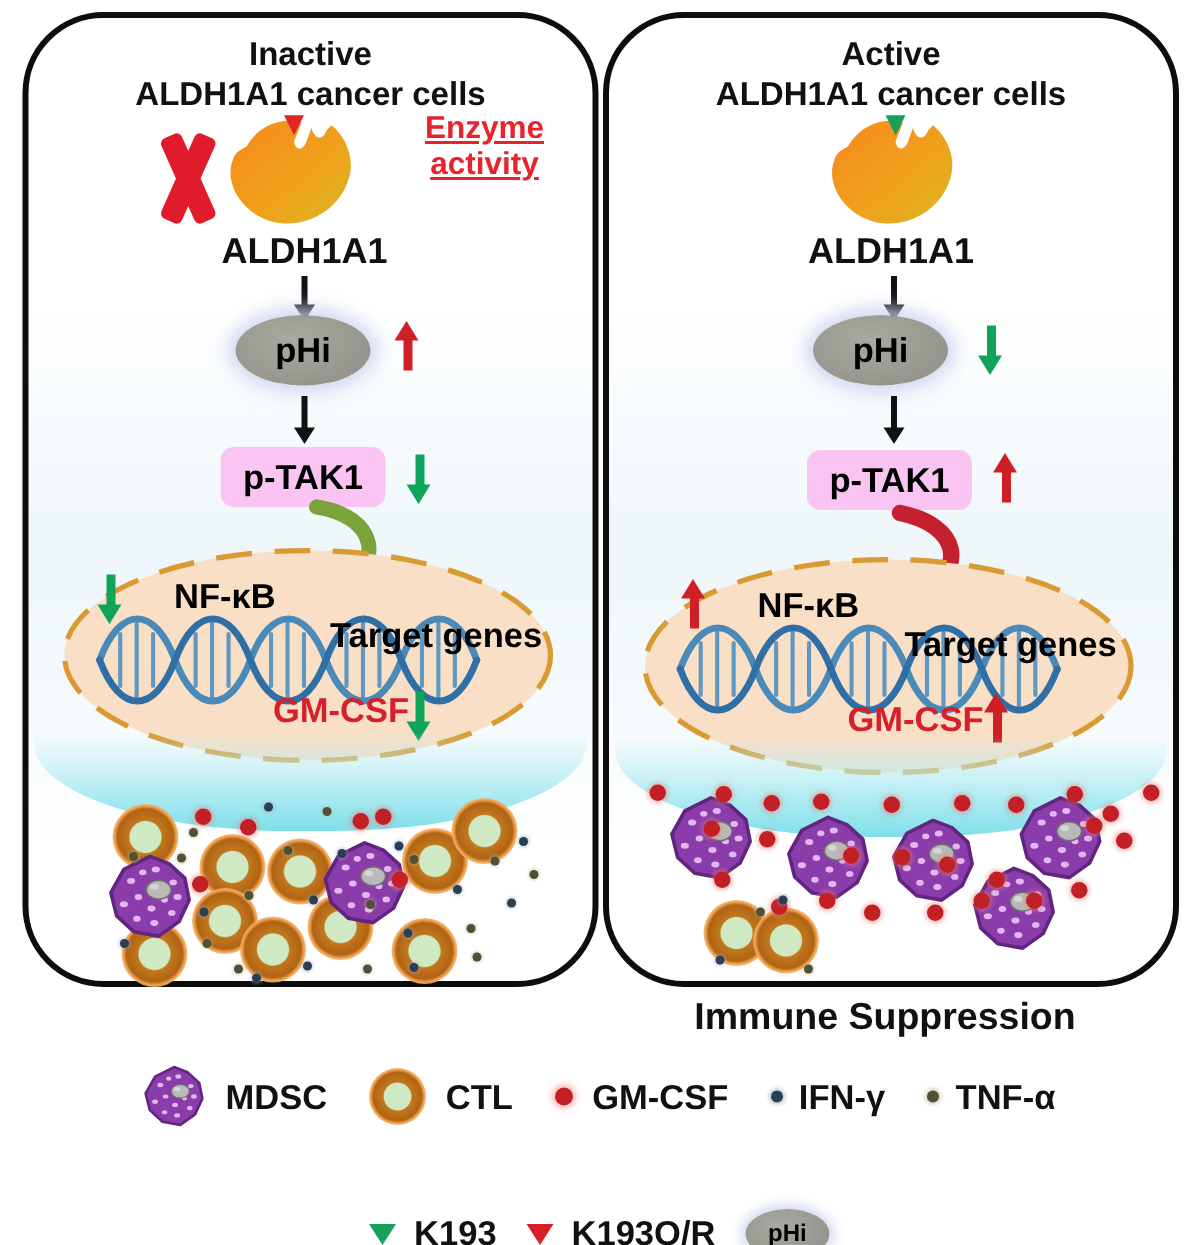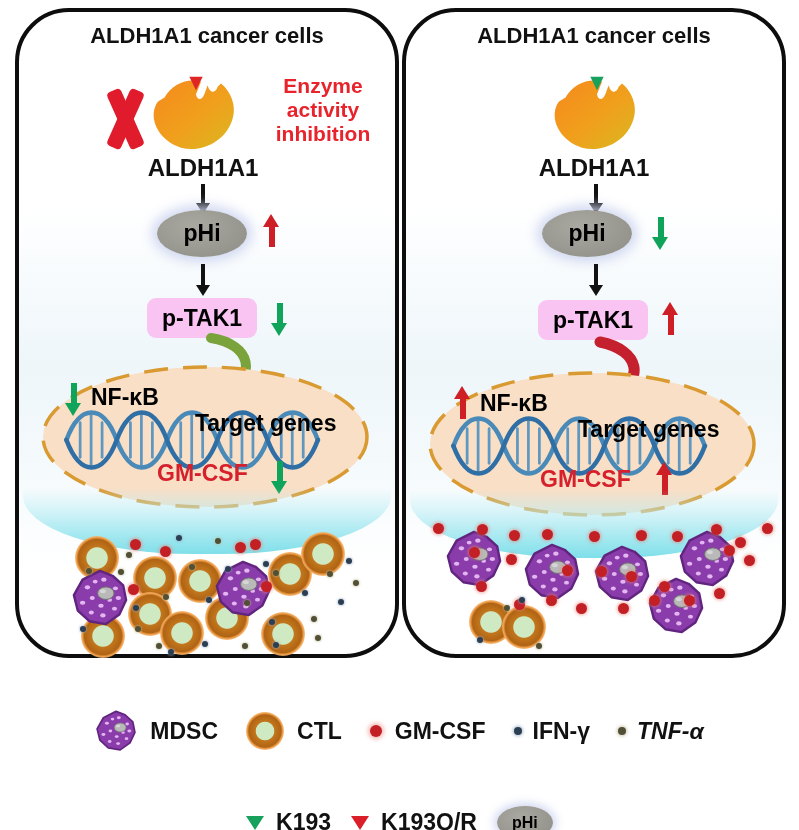--- a/index.html
+++ b/index.html
@@ -15,21 +15,21 @@
   
   .x-icon{position:absolute;width:44px;height:62px;}
   .x-icon::before,.x-icon::after{content:"";position:absolute;left:50%;top:0;width:15px;height:62px;
         margin-left:-7.5px;background:#e01b2c;border-radius:4px;}
   .x-icon::before{transform:rotate(24deg);} .x-icon::after{transform:rotate(-24deg);}
 
   .enzyme{position:absolute;}
   .enzyme-marker-red{fill:#e02525;} .enzyme-marker-green{fill:#17a15c;}
 
   .note{position:absolute;color:#e8232b;font-size:21px;line-height:24px;text-align:center;}
-  .note span{display:block;}
+  .note span{display:block;text-decoration:underline;}
 
   .mol-label{position:absolute;font-size:24px;}
 
   
   .flow-arrow{position:absolute;width:16px;height:30px;}
   .flow-arrow::after{content:"";position:absolute;left:50%;margin-left:-1.75px;width:3.5px;top:0;bottom:9px;background:#111;}
   .flow-arrow::before{content:"";position:absolute;left:50%;margin-left:-7px;bottom:0;width:0;height:0;
         border-left:7px solid transparent;border-right:7px solid transparent;border-top:11px solid #111;}
 
   
@@ -44,21 +44,21 @@
   .col-red{color:#cf1f26;} .col-green{color:#10a35a;}
 
   .phi{position:absolute;width:90px;height:47px;border-radius:50%;
        background:radial-gradient(ellipse at 42% 35%,#a9a9a1,#8d8d85);
        box-shadow:0 0 12px 5px rgba(204,212,240,0.9);
        display:flex;align-items:center;justify-content:center;font-size:23px;color:#000;}
   .ptak1{position:absolute;width:110px;height:40px;border-radius:9px;background:#f9c4f2;
        display:flex;align-items:center;justify-content:center;font-size:23px;color:#000;}
 
   .nucleus-svg,.curve-svg,.dna-svg{position:absolute;}
-  .nuc-label{position:absolute;font-size:23px;color:#000;}
+  .nuc-label{position:absolute;font-size:23px;color:#000;margin-left:25px;}
   .gmcsf{color:#d6202b;}
 
   .membrane{position:absolute;left:4px;right:4px;height:66px;
        background:linear-gradient(180deg,rgba(214,245,249,0) 0%,rgba(187,237,244,0.55) 32%,#a3e8f0 72%,#7fdfe9 100%);
        border-radius:0 0 170px 170px / 0 0 58px 58px;}
 
   .ctl{position:absolute;border-radius:50%;
        background:radial-gradient(circle,#cfe9c2 0%,#cfe9c2 33%,#c2761c 36%,#b06414 60%,#ef9f4a 66%,rgba(250,211,170,0.65) 76%,rgba(250,211,170,0) 92%);}
   .mdsc{position:absolute;}
   .dot{position:absolute;border-radius:50%;}
@@ -84,41 +84,41 @@
        box-shadow:0 0 8px 3px rgba(204,212,240,0.9);
        display:flex;align-items:center;justify-content:center;font-size:16px;color:#000;}
 </style>
 </head>
 <body>
 
 <div id="canvas">
 
   <div class="panel" style="left:15px;">
     <div class="panel-title">
+      <span>Inactive</span>
       <span>ALDH1A1 cancer cells</span>
     </div>
 
     <div class="x-icon" style="left:84px;top:76px;"></div>
 
     <svg class="enzyme" style="left:122px;top:64px;" width="100" height="80" viewBox="0 0 120 96">
       <defs>
         <linearGradient id="enzG0" x1="0" y1="0" x2="1" y2="1">
           <stop offset="0" stop-color="#f5891d"></stop>
             <stop offset="0.55" stop-color="#f0a01c"></stop>
             <stop offset="1" stop-color="#d9b722"></stop>
         </linearGradient>
       </defs>
       <path d="M28,26 C38,8 58,2 72,7 L66,22 C67,29 73,30 76,22 L80,11 C82,20 89,22 92,13 L96,9 C107,18 115,35 110,51 C103,77 74,93 48,86 C24,79 10,55 17,37 C19,30 23,29 28,26 Z" fill="url(#enzG0)"></path>
       <polygon class="enzyme-marker-red" points="58,1 74,1 66,17"></polygon>
     </svg>
 
     <div class="note" style="left:238px;top:62px;width:132px;">
       <span>Enzyme</span>
       <span>activity</span>
-      <span>inhibition</span>
     </div>
 
     <div class="mol-label ctr" style="left:84px;top:142px;width:200px;">ALDH1A1</div>
 
     <div class="flow-arrow" style="left:176px;top:172px;"></div>
 
     <div class="phi" style="left:138px;top:198px;">
       <span>pHi</span>
     </div>
     <div class="trend trend-up col-red" style="left:244px;top:202px;"></div>
@@ -256,20 +256,21 @@
         <span class="dot i" style="width: 6px; height: 6px; left: 250px; top: 607px;"></span>
         <span class="dot t" style="width: 6px; height: 6px; left: 292px; top: 604px;"></span>
         <span class="dot t" style="width: 6px; height: 6px; left: 116px; top: 614px;"></span>
         <span class="dot i" style="width: 6px; height: 6px; left: 149px; top: 637px;"></span>
         <span class="dot t" style="width: 6px; height: 6px; left: 107px; top: 540px;"></span>
       </div>
   </div>
 
   <div class="panel" style="left:402px;">
     <div class="panel-title">
+      <span>Active</span>
       <span>ALDH1A1 cancer cells</span>
     </div>
 
     <svg class="enzyme" style="left:136px;top:64px;" width="100" height="80" viewBox="0 0 120 96">
       <defs>
         <linearGradient id="enzG1" x1="0" y1="0" x2="1" y2="1">
           <stop offset="0" stop-color="#f5891d"></stop>
             <stop offset="0.55" stop-color="#f0a01c"></stop>
             <stop offset="1" stop-color="#d9b722"></stop>
         </linearGradient>
@@ -463,20 +464,21 @@
         <span class="dot g" style="width: 11px; height: 11px; left: 169.5px; top: 590.5px;"></span>
         <span class="dot g" style="width: 11px; height: 11px; left: 211.5px; top: 590.5px;"></span>
         <span class="dot g" style="width: 11px; height: 11px; left: 242.5px; top: 582.5px;"></span>
         <span class="dot t" style="width: 6px; height: 6px; left: 98px; top: 593px;"></span>
         <span class="dot i" style="width: 6px; height: 6px; left: 71px; top: 625px;"></span>
         <span class="dot t" style="width: 6px; height: 6px; left: 130px; top: 631px;"></span>
         <span class="dot i" style="width: 6px; height: 6px; left: 113px; top: 585px;"></span>
       </div>
   </div>
 
+  <div class="caption" style="left:402px;top:664px;">Immune Suppression</div>
 
   <div class="legend-row" style="top:710px;gap:28px;">
     <span class="legend-item" style="gap:13px;">
       <span class="legend-mdsc"><svg viewBox="0 0 60 60" width="100%" height="100%">
  <path d="M30,2 L43,7 L54,17 L57,32 L50,47 L36,57 L19,54 L7,43 L3,27 L12,11 Z" fill="#8b3cab" stroke="#61257f" stroke-width="2.5" stroke-linejoin="round"></path>
  <g fill="#e3b6f2">
   <ellipse cx="17" cy="19" rx="2.8" ry="2.1"></ellipse>
               <ellipse cx="25" cy="13" rx="2.5" ry="2"></ellipse>
               <ellipse cx="34" cy="11" rx="2.8" ry="2.1"></ellipse>
   <ellipse cx="46" cy="20" rx="2.6" ry="2"></ellipse>
@@ -501,21 +503,21 @@
       <span>CTL</span>
     </span>
     <span class="legend-item" style="gap:13px;">
       <span class="dot-lg"></span>
       <span class="gmcsf" style="color:#111;">GM-CSF</span>
     </span>
     <span class="legend-item" style="gap:11px;">
       <span class="dot-md dot-ifn"></span>
       <span>IFN-γ</span>
     </span>
-    <span class="legend-item" style="gap:11px;font-style:italic;">
+    <span class="legend-item" style="gap:11px;">
       <span class="dot-md dot-tnf"></span>
       <span>TNF-α</span>
     </span>
   </div>
 
   <div class="legend-row" style="top:806px;gap:20px;">
     <span class="legend-item" style="gap:12px;">
       <span class="tri tri-green"></span>
       <span>K193</span>
     </span>

